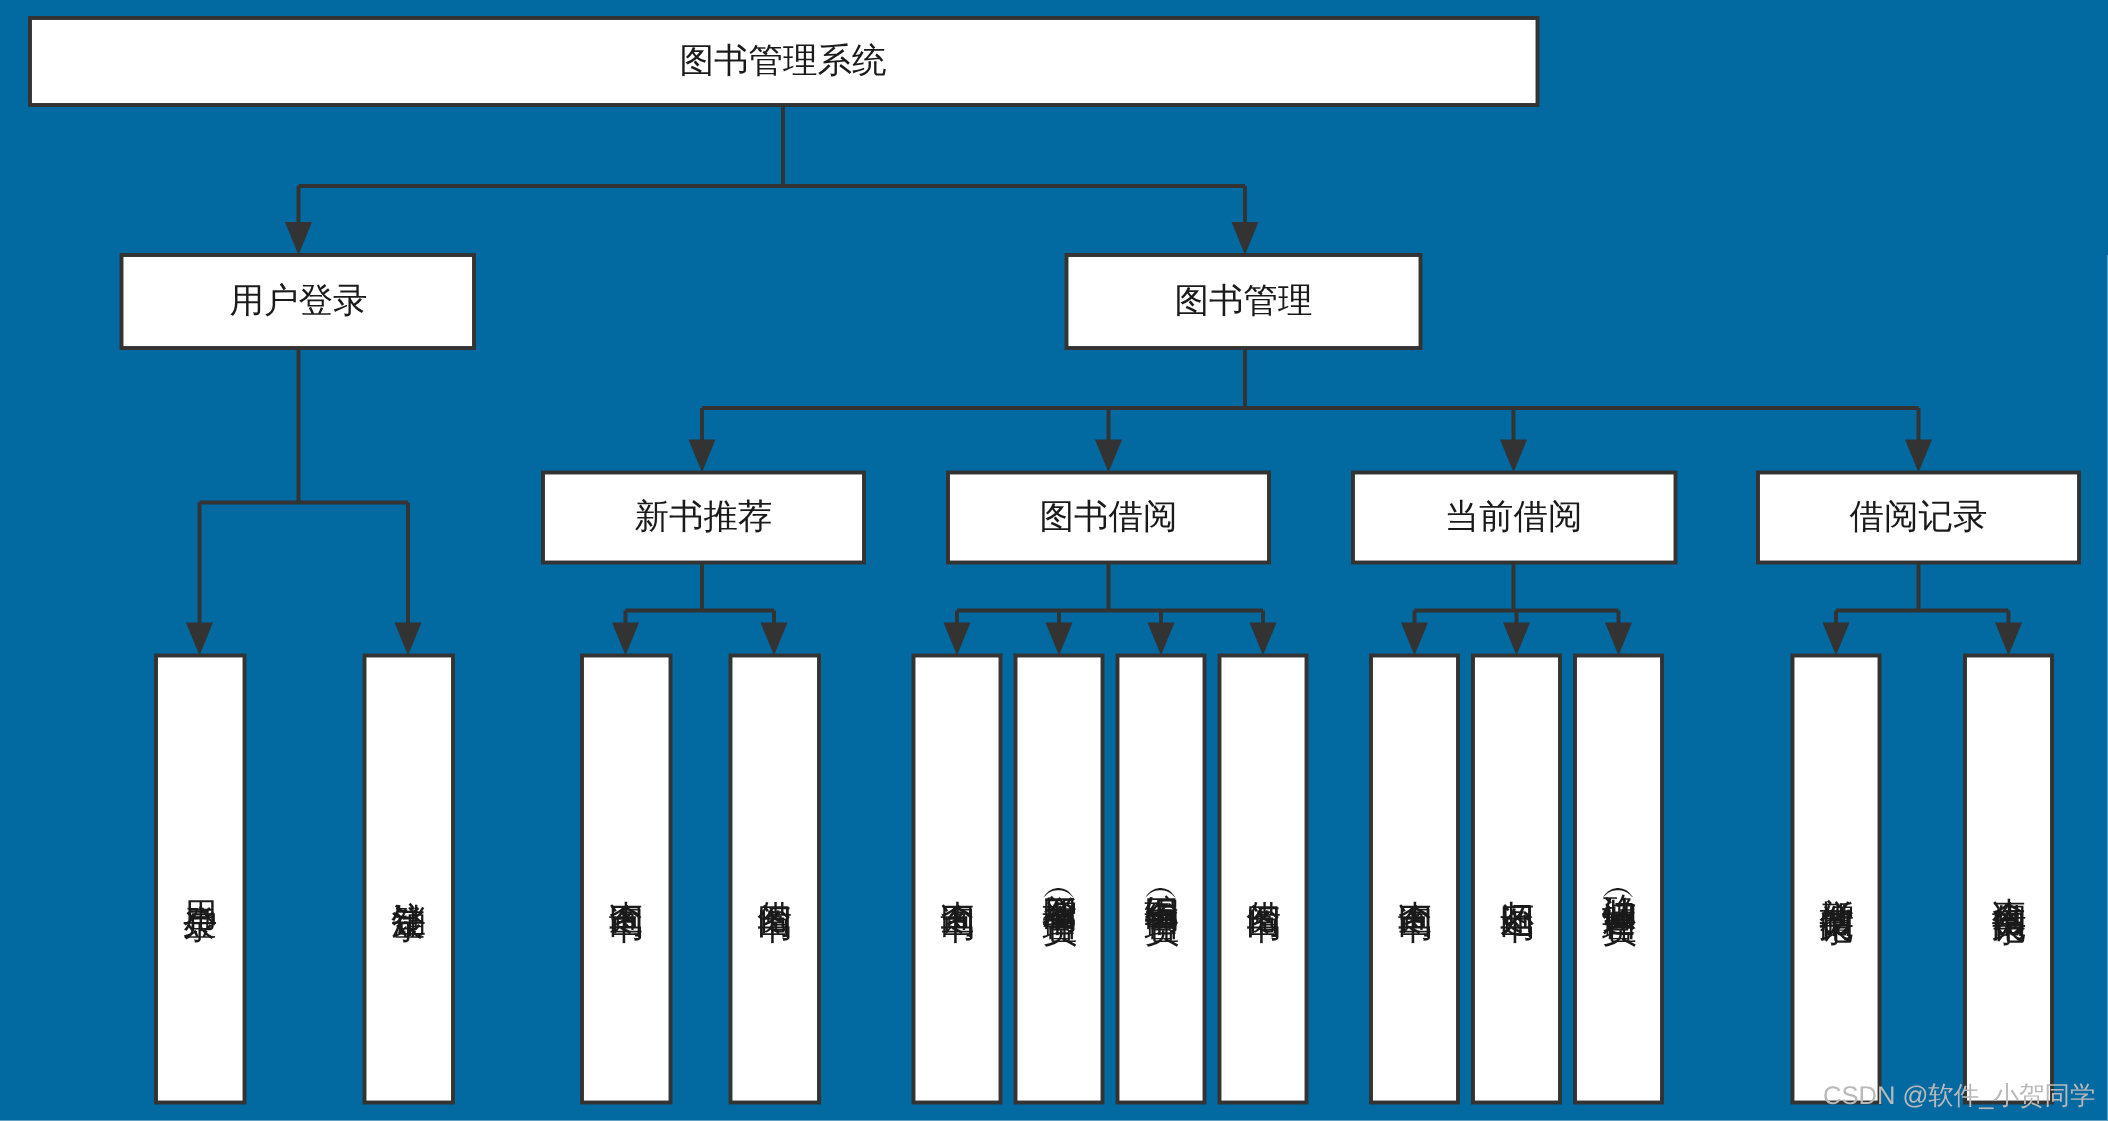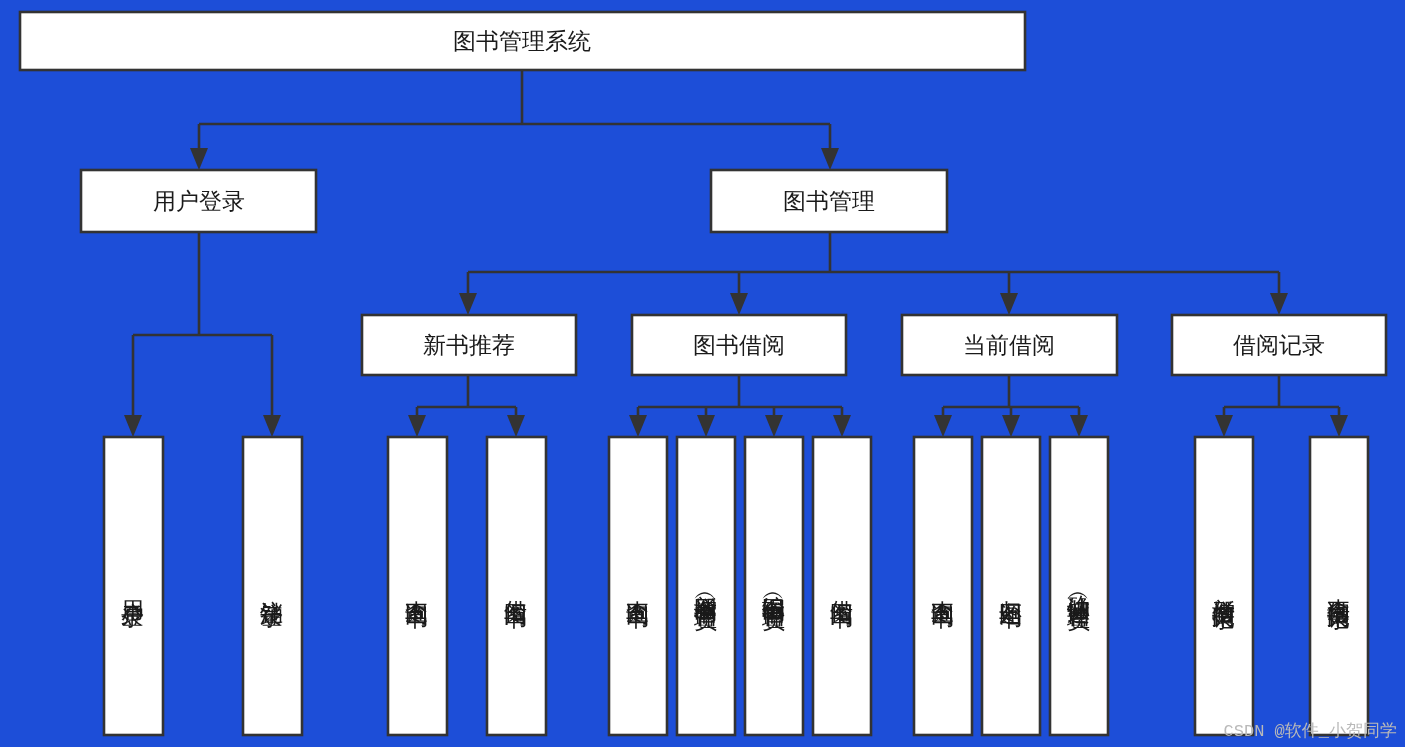--- a/index.html
+++ b/index.html
@@ -10,21 +10,21 @@
   body {
     width: 1405px;
     height: 747px;
     font-family: "DejaVu Sans", "Liberation Sans", sans-serif;
     overflow: hidden;
   }
   #diagram-root {
     position: relative;
     width: 1405px;
     height: 747px;
-    background: #1d4ed8;
+    background: #0369a1;
   }
   svg.flow {
     position: absolute;
     left: 0;
     top: 0;
     width: 1405px;
     height: 747px;
   }
   .node-box {
     fill: #ffffff;
@@ -55,21 +55,21 @@
     fill: #1a1a1a;
     writing-mode: vertical-rl;
     text-orientation: upright;
     text-anchor: middle;
     letter-spacing: 2px;
   }
   .watermark {
     position: absolute;
     right: 8px;
     bottom: 5px;
-    font-family: Liberation Mono, monospace;
+    font-family: Liberation Sans, sans-serif;
     font-size: 17px;
     color: #b9b9b9;
     white-space: nowrap;
     user-select: none;
   }
 </style>
 </head>
 <body>
 
 <div id="diagram-root">

